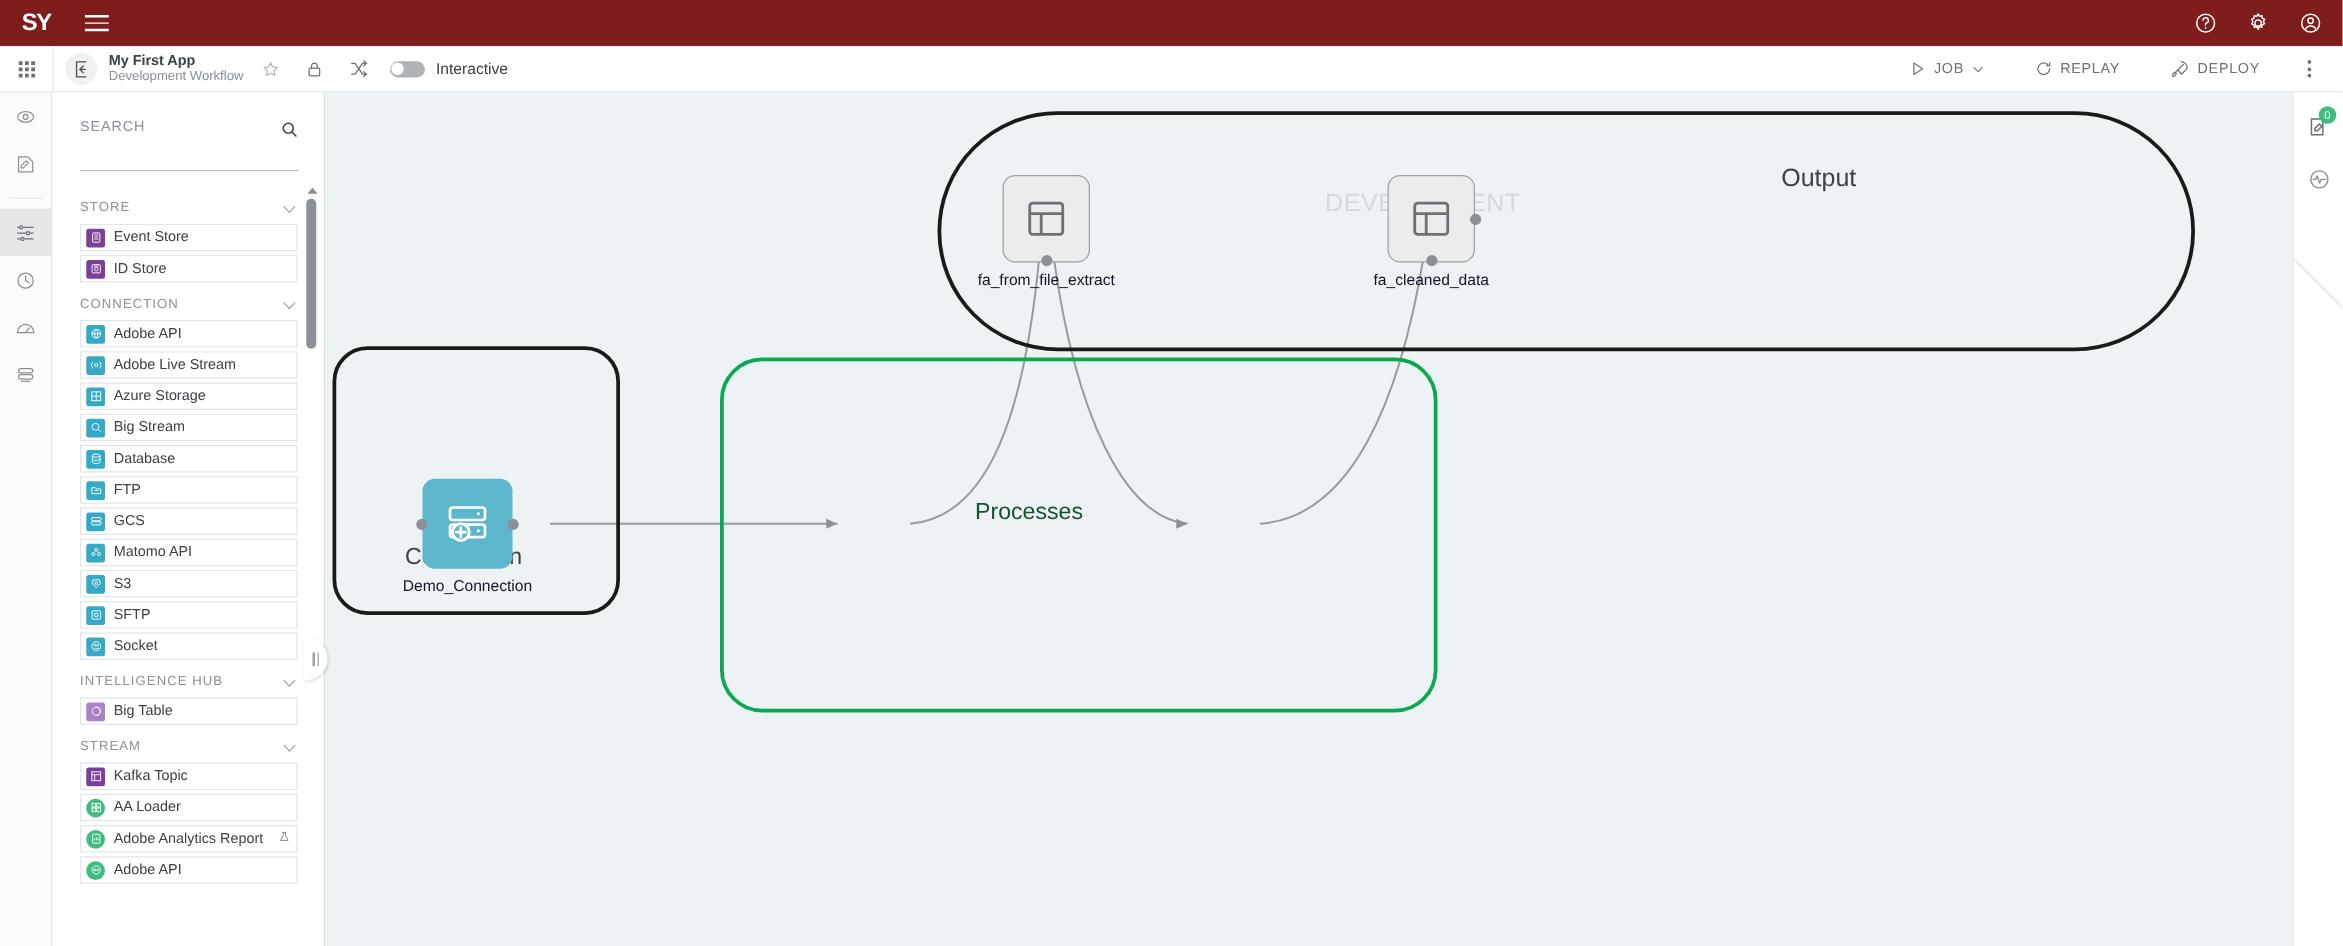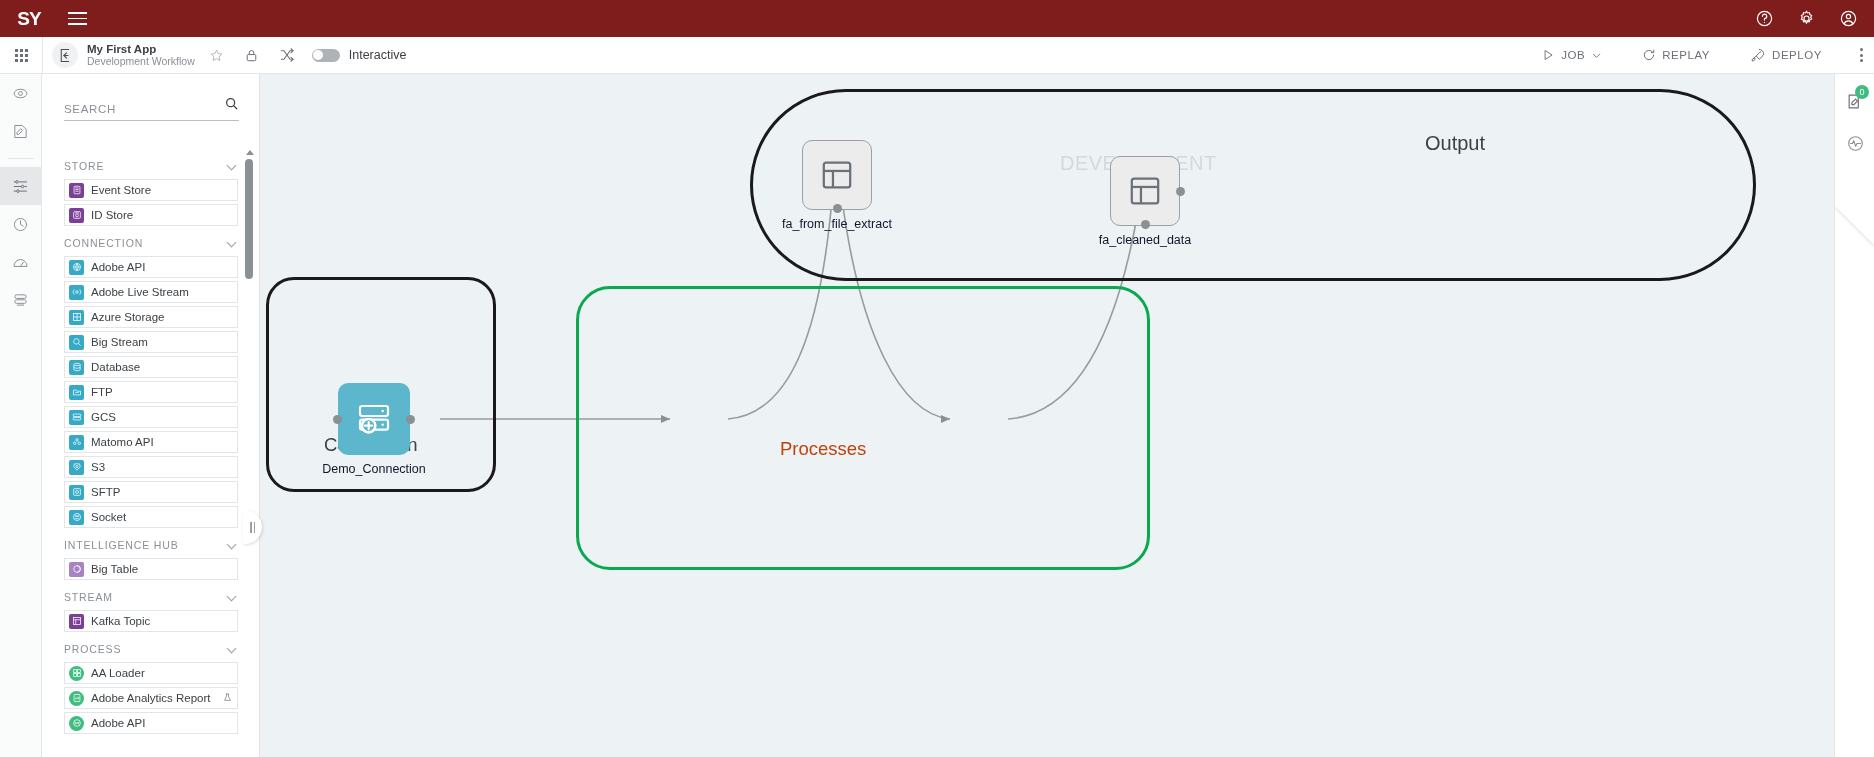--- a/index.html
+++ b/index.html
@@ -77,21 +77,21 @@
     position: relative; cursor: pointer;
   }
   .toggle .knob {
     position: absolute; left: 1.5px; top: 1.5px; width: 10px; height: 10px;
     border-radius: 50%; background: #ffffff;
   }
   .toggle-label { margin-left: 9px; font-size: 12.5px; color: #3c4145; }
 
   .toolbar-right {
     margin-left: auto; display: flex; align-items: center; height: 37px;
-    padding-right: 0;
+    padding-right: 14px;
   }
   .tbtn {
     display: flex; align-items: center; gap: 6px; cursor: pointer;
     color: #6b7177; font-size: 11.5px; letter-spacing: .55px;
     padding: 0 20px; height: 37px;
   }
   .tbtn svg { display: block; flex: none; }
   .kebab {
     width: 26px; height: 26px; margin-left: 6px; cursor: pointer;
     display: flex; flex-direction: column; align-items: center;
@@ -111,22 +111,22 @@
   }
   .rail-item.active { background: #e5e7e9; }
   .rail-gap { width: 26px; height: 1px; background: #e3e6e8; margin: 8px 0; }
 
   
   .palette {
     position: absolute; left: 42px; top: 74px; width: 218px; height: 683px;
     background: #ffffff; border-right: 1px solid #dfe3e6; overflow: hidden;
   }
   .search-row {
-    margin: 22px 20px 0 22px; display: flex; align-items: flex-end;
-    border-bottom: 1px solid #b9bec3; padding-bottom: 5px;
+    margin: 22px 20px 0 22px; display: flex; 
+    border-bottom: 1px solid #b9bec3; padding-bottom: 20px;
   }
   .search-row .sr-label {
     flex: 1; font-size: 11.5px; color: #8a9096; letter-spacing: .7px;
   }
   .search-row .sr-icon { cursor: pointer; }
 
   .palette-scroll {
     position: absolute; left: 0; top: 78px; width: 218px; height: 605px;
     overflow: hidden;
   }
@@ -573,24 +573,20 @@
       </div>
       <div class="pitem">
         <span class="picon ic-purple">
           <svg width="10" height="10" viewBox="0 0 24 24" fill="none" stroke="#fff" stroke-width="1.8">
             <rect x="3.5" y="3.5" width="17" height="17"></rect>
             <path d="M3.5 9h17M9 9v11.5"></path>
           </svg>
         </span>
         <span class="plabel">Kafka Topic</span>
       </div>
-      <div class="group-head">
-        <span>PROCESS</span>
-        <span class="chev"></span>
-      </div>
       <div class="pitem">
         <span class="picon ic-green">
           <svg width="10" height="10" viewBox="0 0 24 24" fill="none" stroke="#fff" stroke-width="1.8">
             <rect x="4" y="4" width="7" height="7"></rect>
             <rect x="13" y="4" width="7" height="7"></rect>
             <rect x="4" y="13" width="7" height="7"></rect>
             <rect x="13" y="13" width="7" height="7"></rect>
           </svg>
         </span>
         <span class="plabel">AA Loader</span>
@@ -654,21 +650,21 @@
       <svg width="36" height="36" viewBox="0 0 24 24" fill="none" stroke="#6b7177" stroke-width="1.5">
         <rect x="3.2" y="3.7" width="17.6" height="16.6" rx="1.6"></rect>
         <path d="M3.2 9.3h17.6"></path>
           <path d="M9.3 9.3v11"></path>
       </svg>
     </div>
     <div class="port" style="left:31px; top:64px;"></div>
     <div class="node-label" style="top:77px;">fa_from_file_extract</div>
   </div>
 
-  <div class="node" style="left:850px; top:66px;margin-top:16px;">
+  <div class="node" style="left:850px; top:66px;">
     <div class="node-box">
       <svg width="36" height="36" viewBox="0 0 24 24" fill="none" stroke="#6b7177" stroke-width="1.5">
         <rect x="3.2" y="3.7" width="17.6" height="16.6" rx="1.6"></rect>
         <path d="M3.2 9.3h17.6"></path>
           <path d="M9.3 9.3v11"></path>
       </svg>
     </div>
     <div class="port" style="left:66px; top:31px;"></div>
     <div class="port" style="left:31px; top:64px;"></div>
     <div class="node-label" style="top:77px;">fa_cleaned_data</div>
@@ -690,21 +686,21 @@
         <circle cx="8.8" cy="16" r="4"></circle>
         <path d="M8.8 13.8v4.4M6.6 16h4.4" stroke-linecap="round"></path>
       </svg>
     </div>
     <div class="port" style="left:-5px; top:32px;"></div>
     <div class="port" style="left:68px; top:32px;"></div>
     <div class="node-label" style="top:79px;">Demo_Connection</div>
   </div>
 
   <div class="grp" style="left:316px; top:212px; width:574px; height:284px; border:3.4px solid #0aa84f; border-radius:34px;"></div>
-  <div class="grp-title" style="left:520px; top:324px; color:#c2410c;margin-top:40px;">Processes</div>
+  <div class="grp-title" style="left:520px; top:324px; color:#14532d;">Processes</div>
 
 
 </div>
 
 <div class="right-rail">
   <div class="rr-item" style="margin-top:6px;">
     <svg width="19" height="19" viewBox="0 0 24 24" fill="none" stroke="#6b7177" stroke-width="1.5" stroke-linejoin="round">
       <path d="M4 4h11.5v16H4z"></path>
       <path d="M14.5 11.5l-4.5 4.5H7.5v-2.5l4.5-4.5z"></path>
     </svg>

